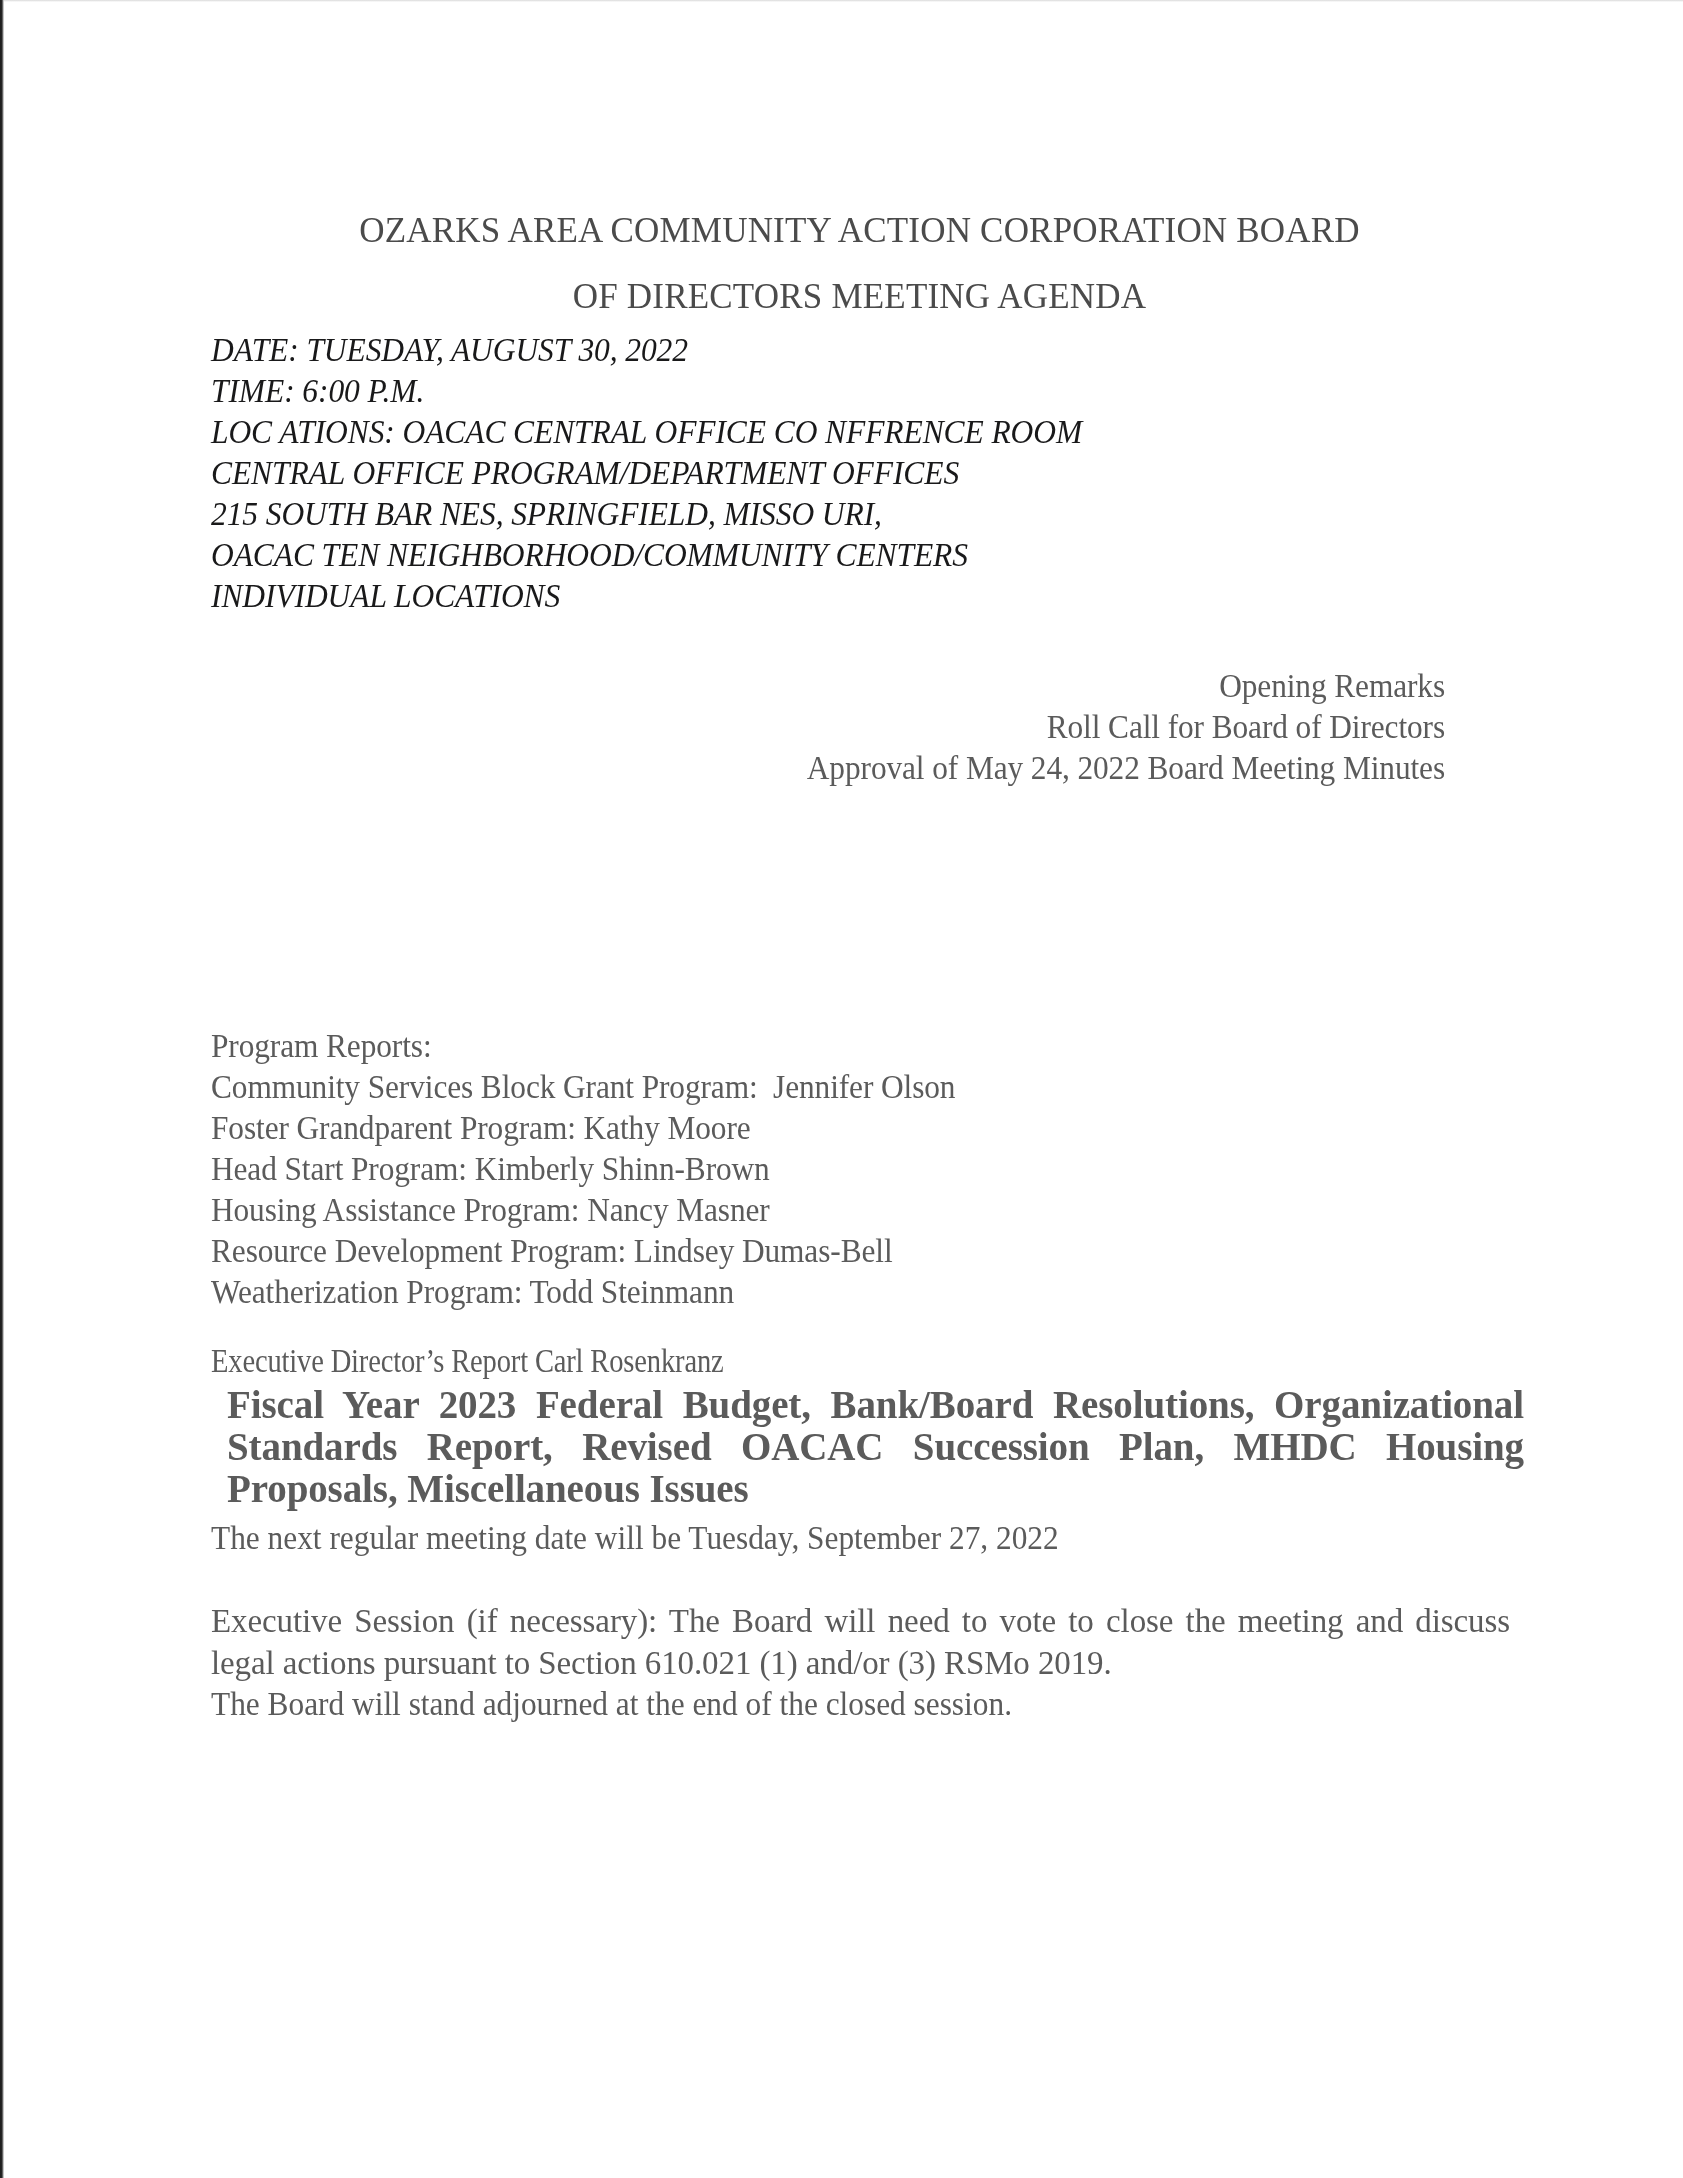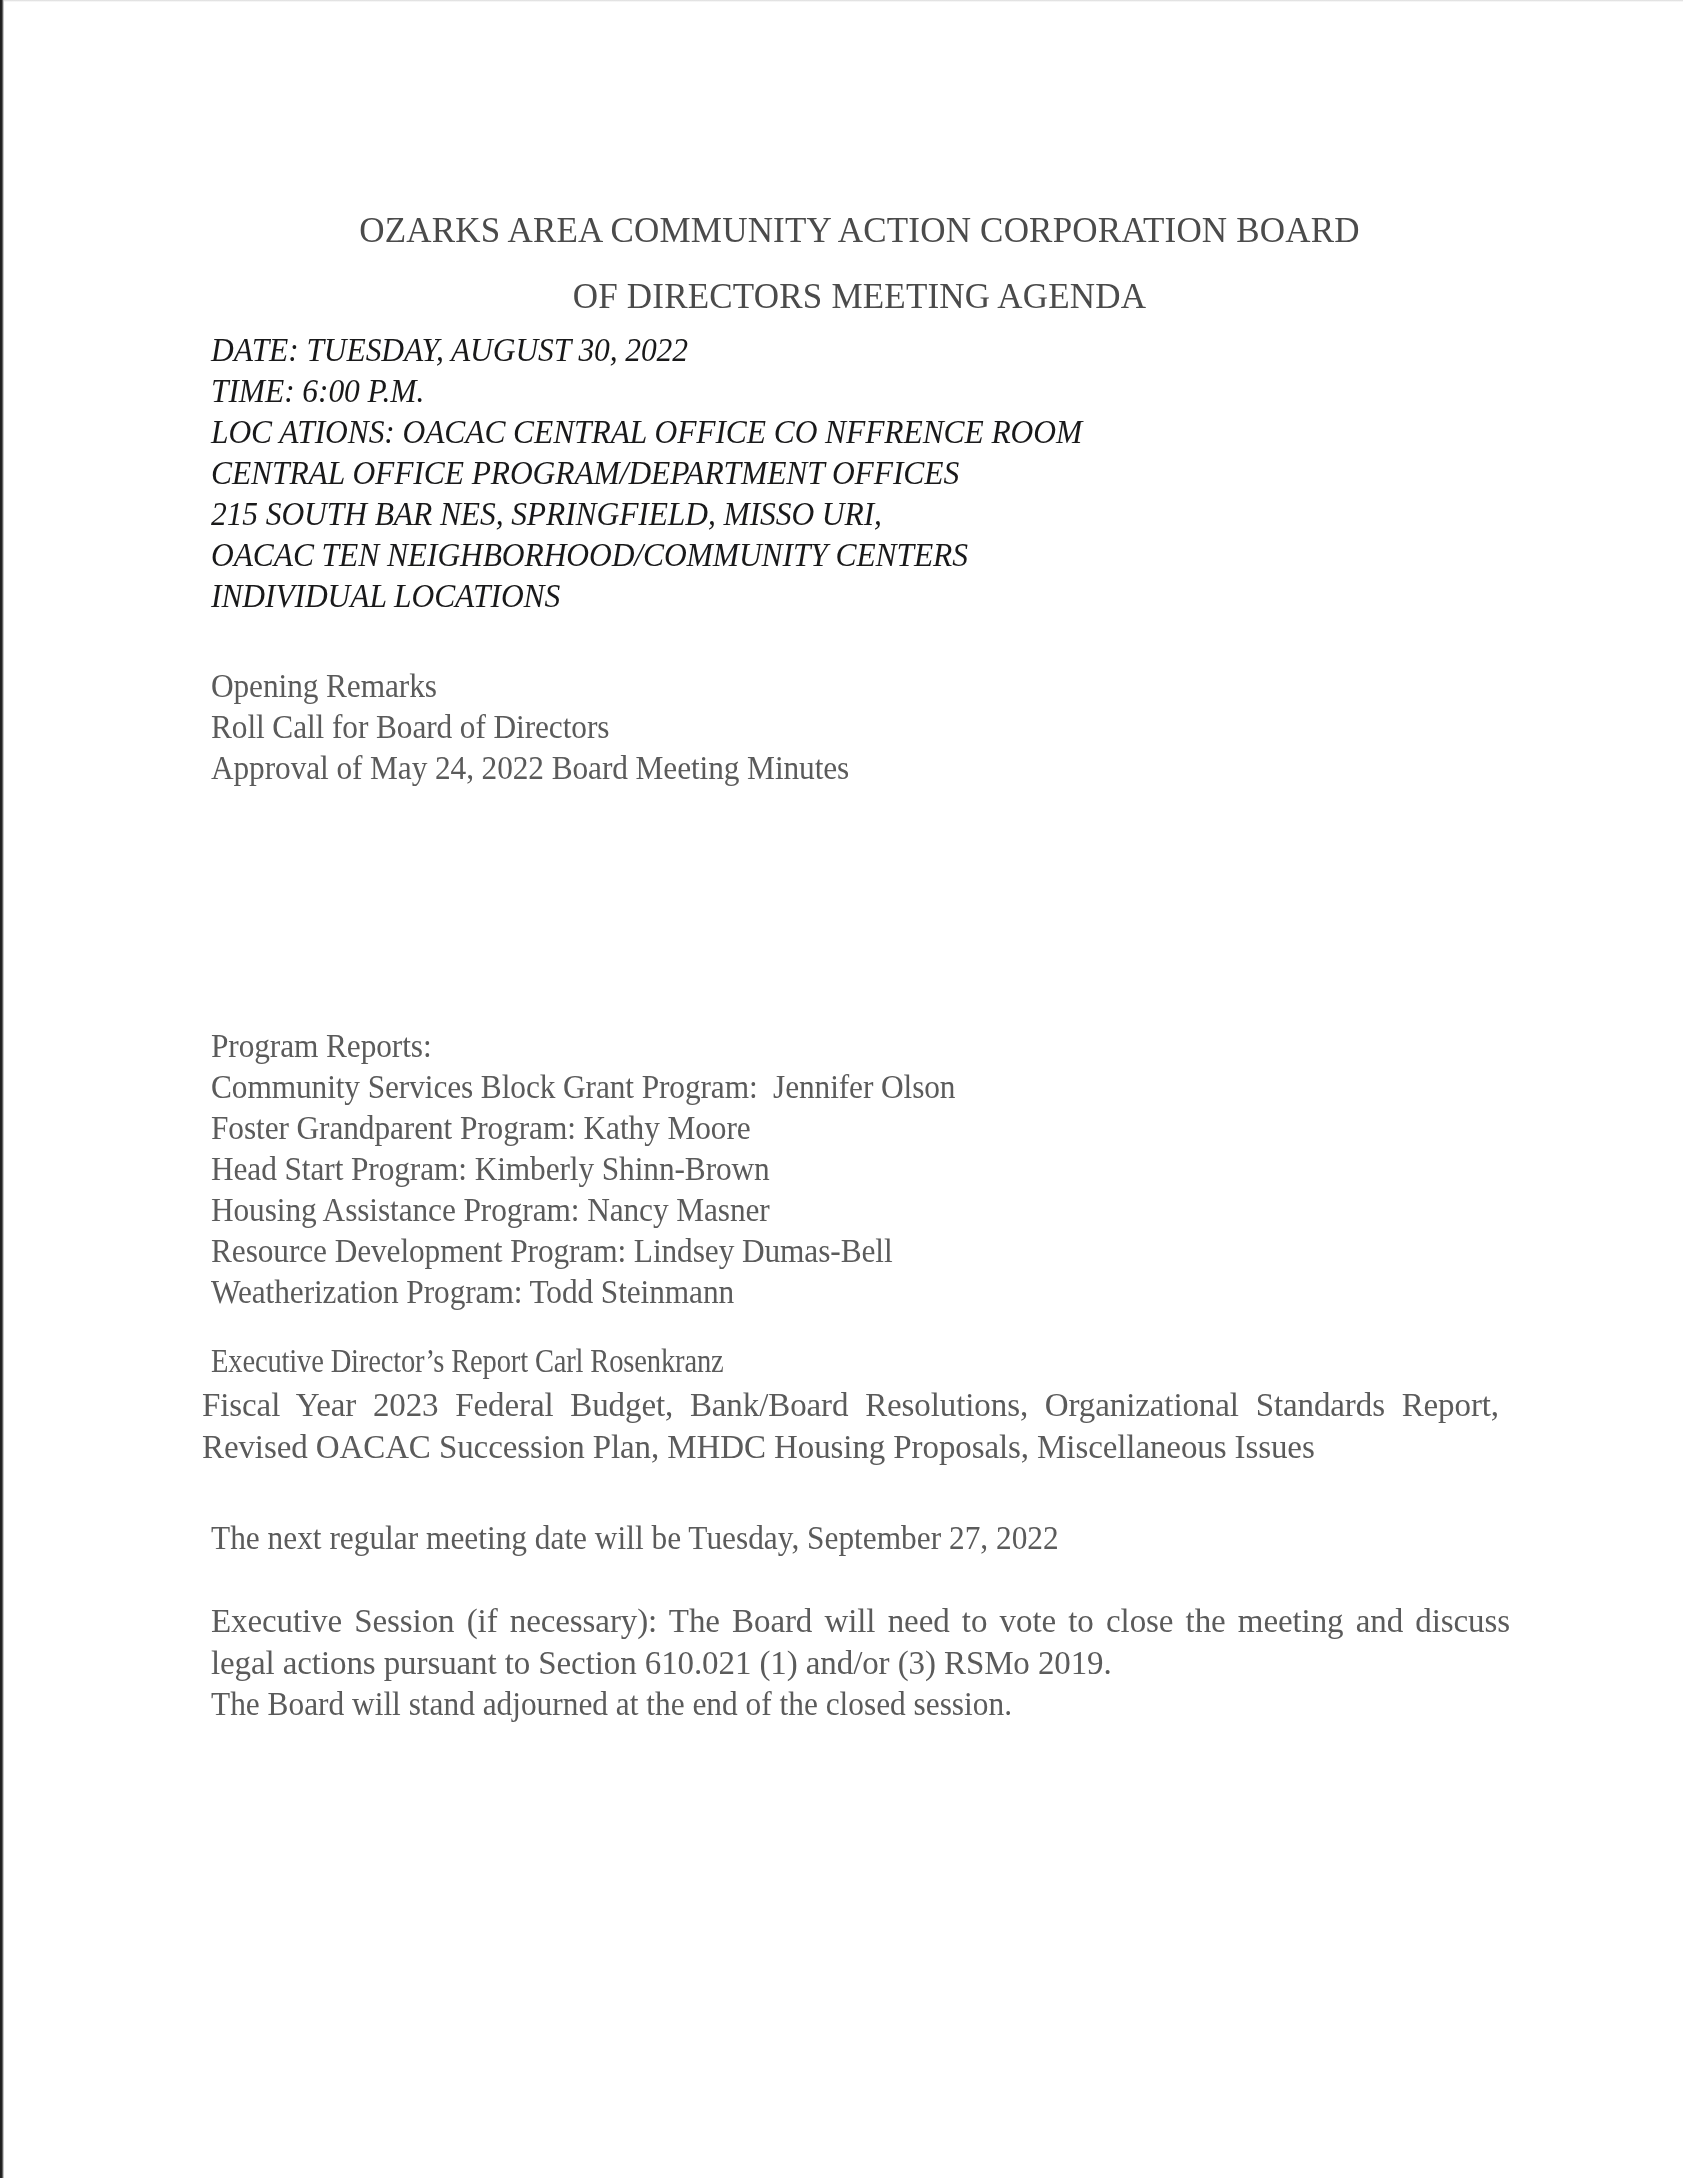--- a/index.html
+++ b/index.html
@@ -87,21 +87,21 @@
   
   .agenda .line {
     color: #5b5b5b;
     font-size: 33px;
     line-height: 41px;
     transform: scaleX(0.95);
     transform-origin: left center;
     letter-spacing: -0.1px;
   }
 
-  #opening-block  { top: 666px; }
+  #opening-block  { top: 666px; text-align: right; }
   #new-business-block { top: 827px; }
   #program-reports-block { top: 1026px; }
 
   
   #exec-director-heading {
     position: absolute;
     left: 211px;
     top: 1340px;
     width: 1299px;
     color: #5b5b5b;
@@ -109,30 +109,31 @@
     line-height: 42px;
     white-space: pre;
     transform: scaleX(0.84);
     transform-origin: left center;
     letter-spacing: -0.2px;
   }
 
   
   #exec-director-para {
     position: absolute;
-    left: 202px;
+    left: 227px;
     top: 1384px;
     width: 1297px;
     color: #5b5b5b;
-    font-size: 33px;
+    font-size: 39px;
     line-height: 42px;
     text-align: justify;
     text-align-last: left;
     letter-spacing: -0.1px;
     margin: 0;
+    font-weight: bold;
   }
 
   #next-meeting-block { top: 1517px; }
   #next-meeting-block .line {
     color: #5b5b5b;
     font-size: 33px;
     line-height: 42px;
     transform: scaleX(0.95);
     transform-origin: left center;
   }

